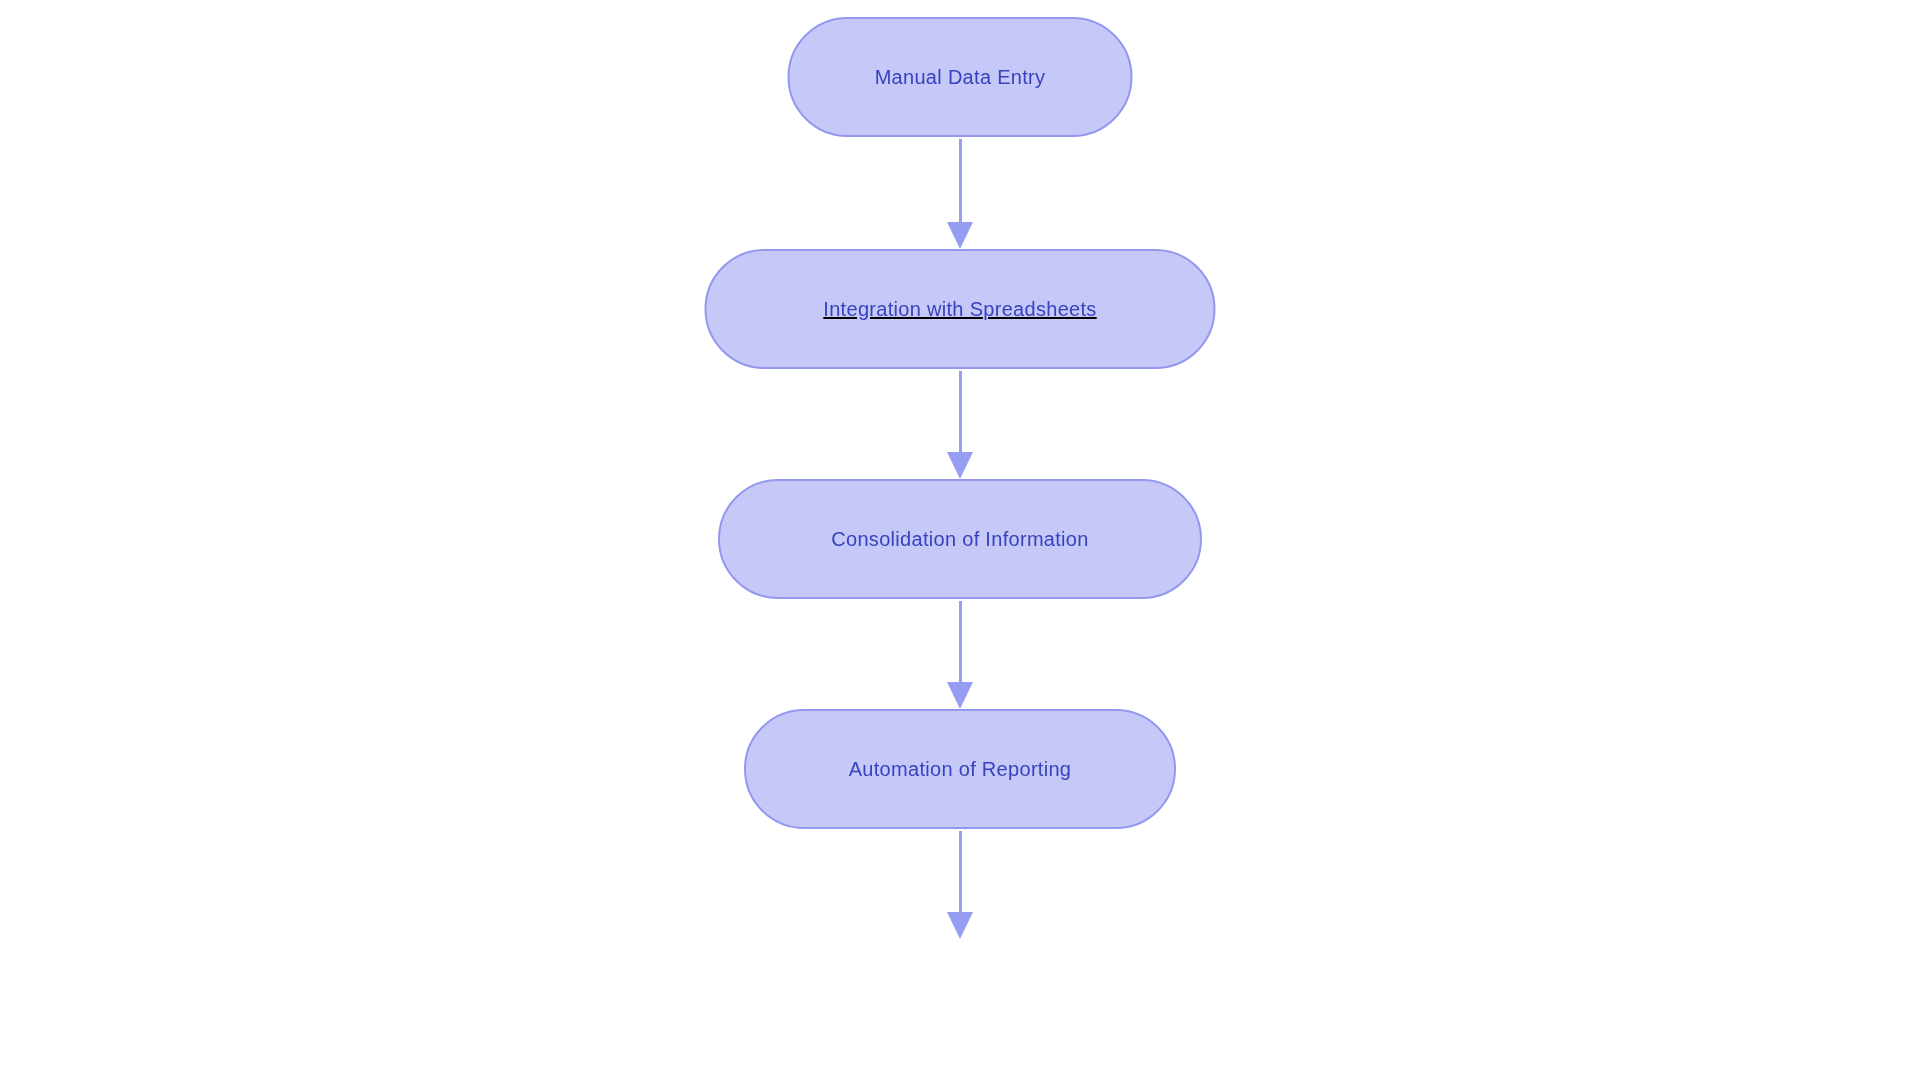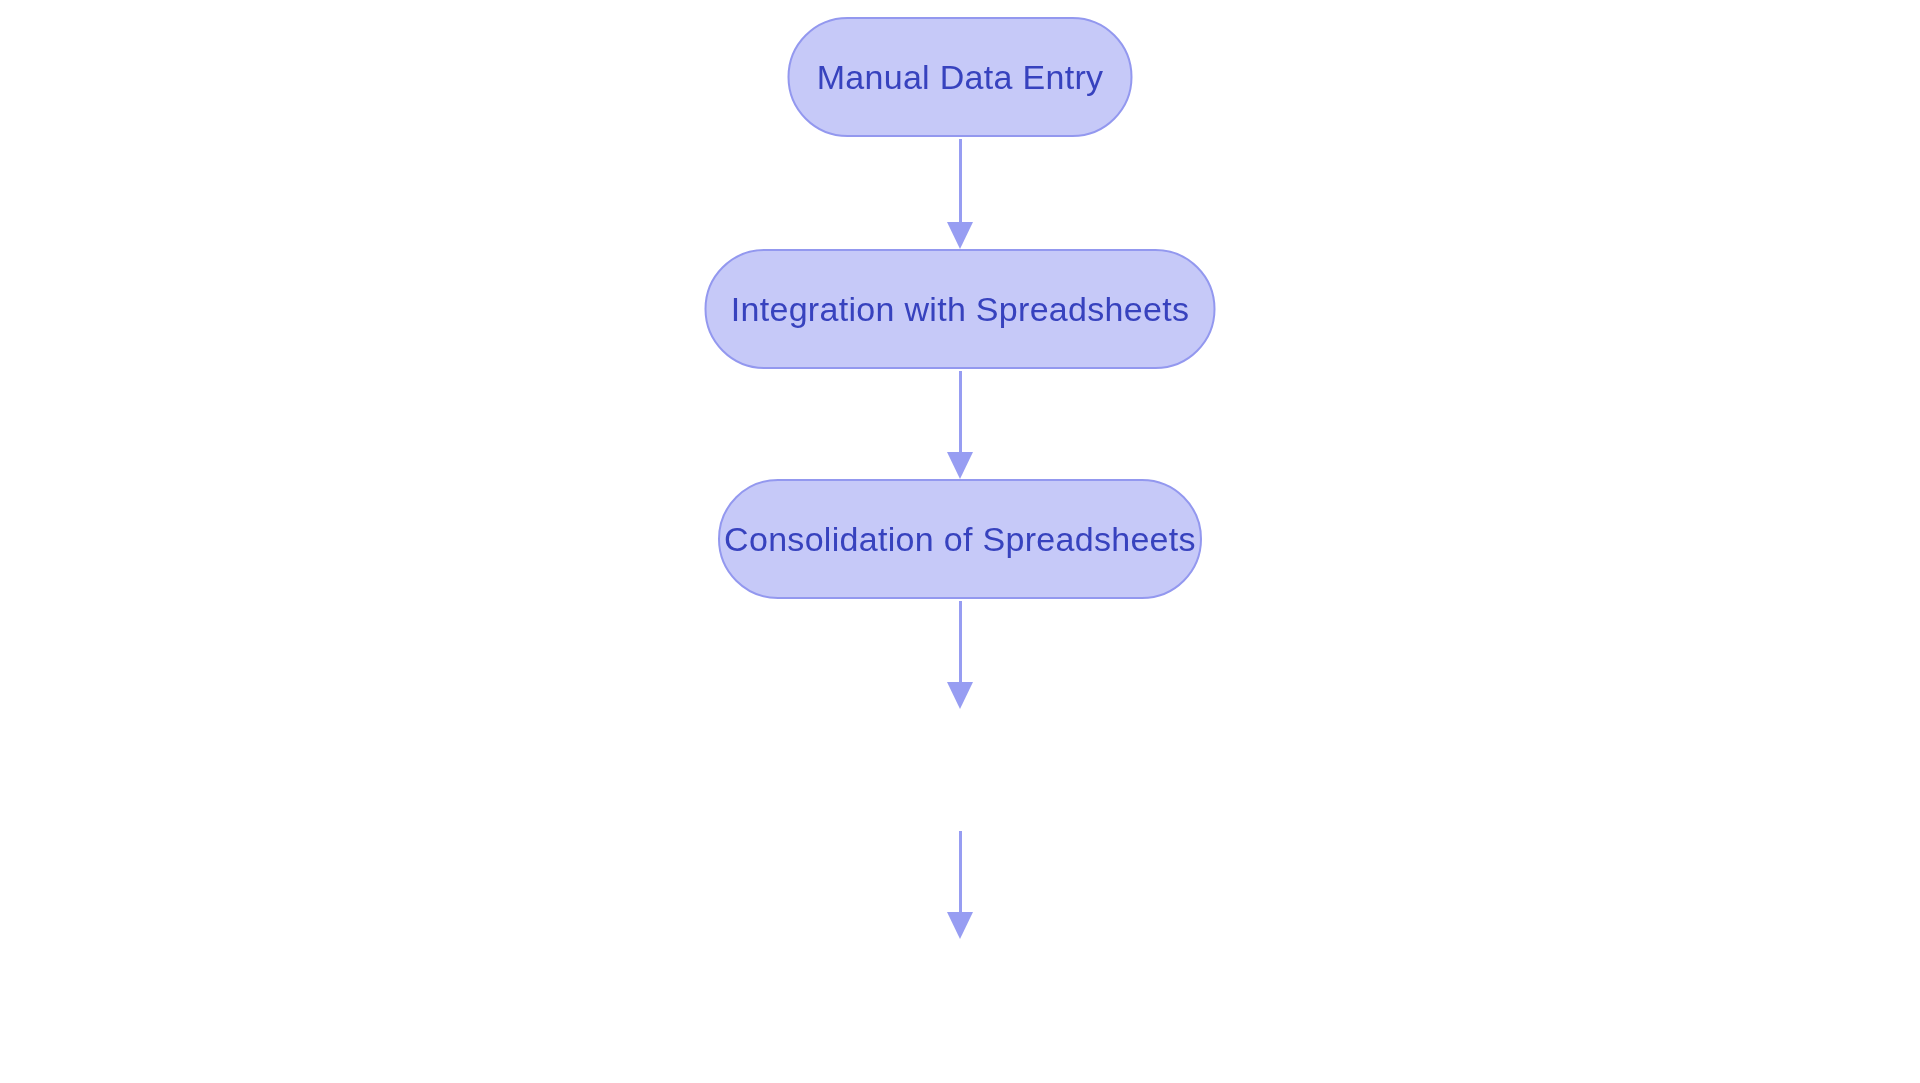--- a/index.html
+++ b/index.html
@@ -23,21 +23,21 @@
     border-radius: 60px;
     background: #c6c9f8;
     border: 2px solid #9398ef;
     box-sizing: border-box;
     display: flex;
     align-items: center;
     justify-content: center;
   }
   .node-label {
     color: #3742be;
-    font-size: 34px;
+    font-size: 20px;
     letter-spacing: 0.3px;
     white-space: nowrap;
   }
   .connector {
     position: absolute;
     left: 50%;
     transform: translateX(-50%);
     width: 26px;
     display: flex;
     flex-direction: column;
@@ -63,38 +63,41 @@
 
   <div class="node" style="top: 17px; width: 345px;">
     <span class="node-label">Manual Data Entry</span>
   </div>
 
   <div class="connector" style="top: 139px; height: 110px;">
     <div class="line"></div>
     <div class="head"></div>
   </div>
 
-  <div class="node" style="top: 249px; width: 511px;">
+  <div class="node" style="top: 249px; width: 511px; text-decoration: underline;">
     <span class="node-label">Integration with Spreadsheets</span>
   </div>
 
   <div class="connector" style="top: 371px; height: 108px;">
     <div class="line"></div>
     <div class="head"></div>
   </div>
 
   <div class="node" style="top: 479px; width: 484px;">
-    <span class="node-label">Consolidation of Spreadsheets</span>
+    <span class="node-label">Consolidation of Information</span>
   </div>
 
   <div class="connector" style="top: 601px; height: 108px;">
     <div class="line"></div>
     <div class="head"></div>
   </div>
 
+  <div class="node" style="top: 709px; width: 432px;">
+    <span class="node-label">Automation of Reporting</span>
+  </div>
 
   <div class="connector" style="top: 831px; height: 108px;">
     <div class="line"></div>
     <div class="head"></div>
   </div>
 
 
 </div>
 
 </body></html>

